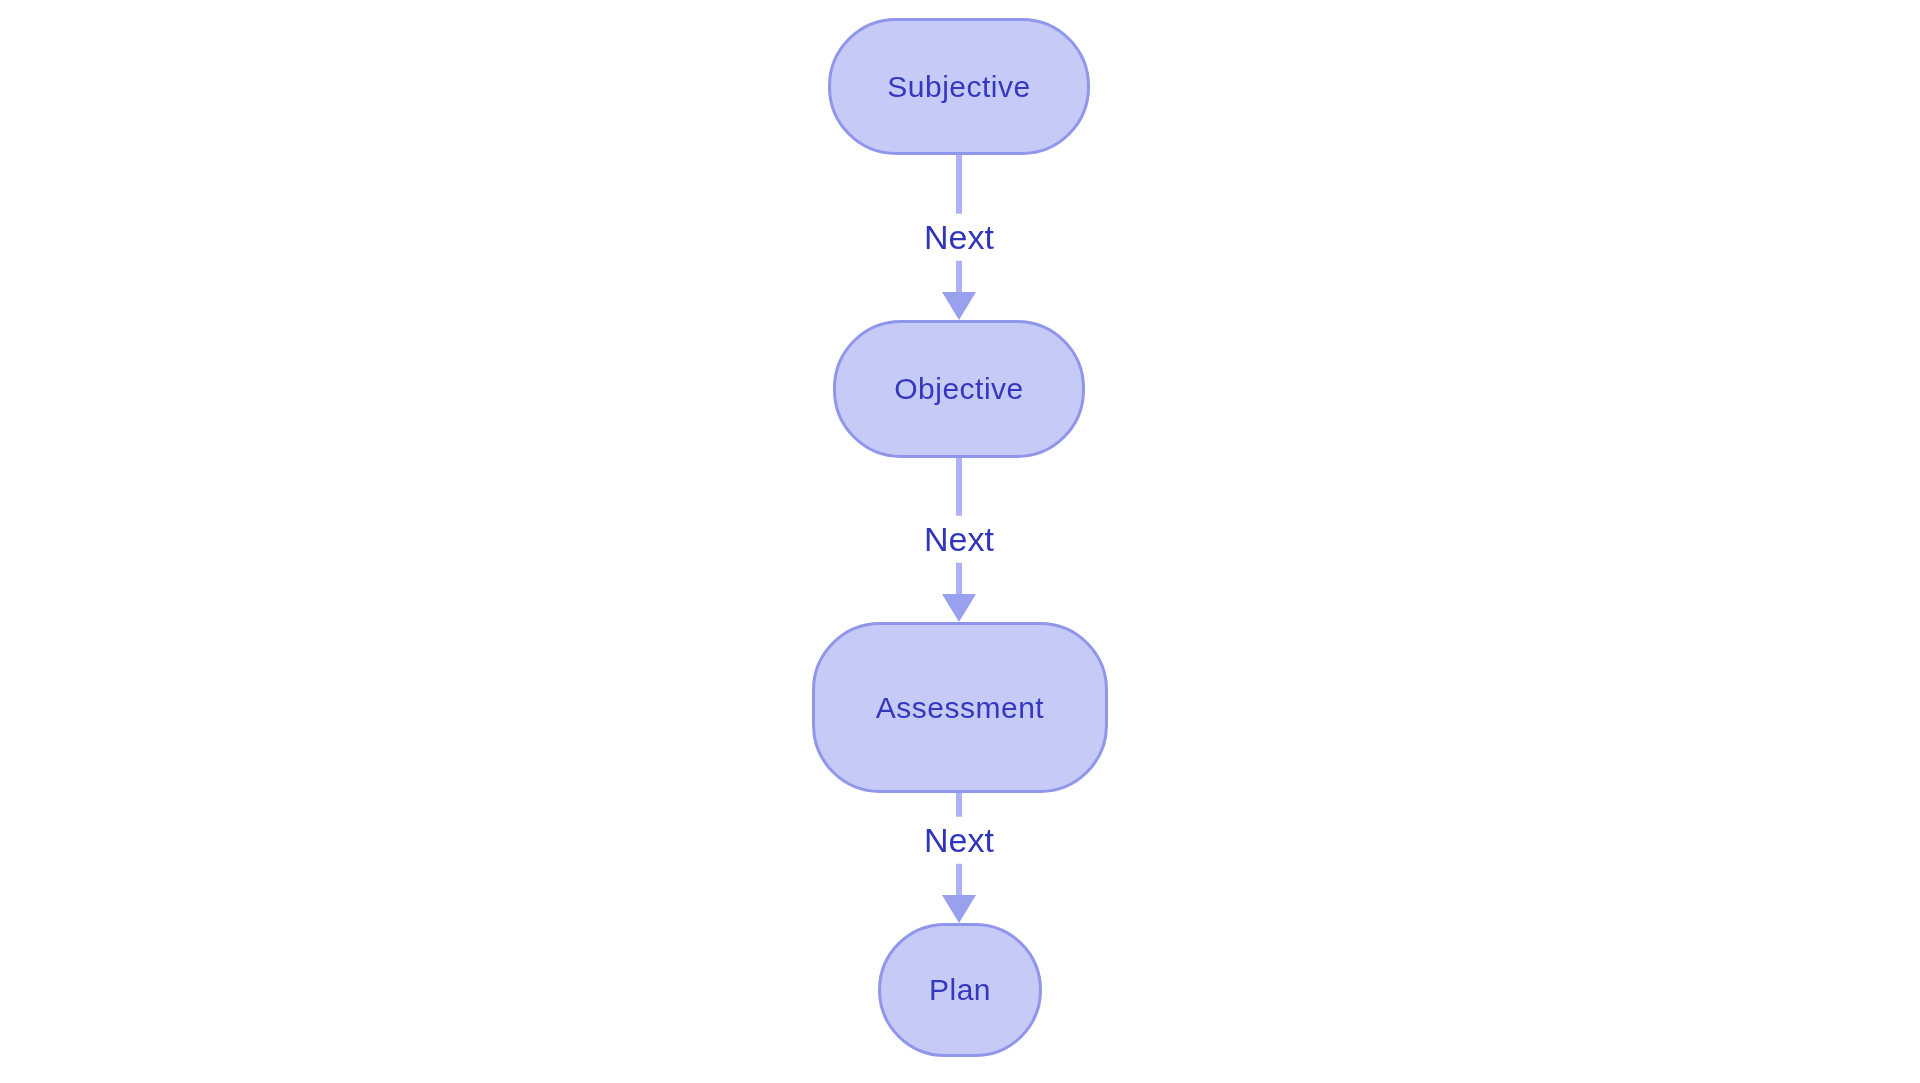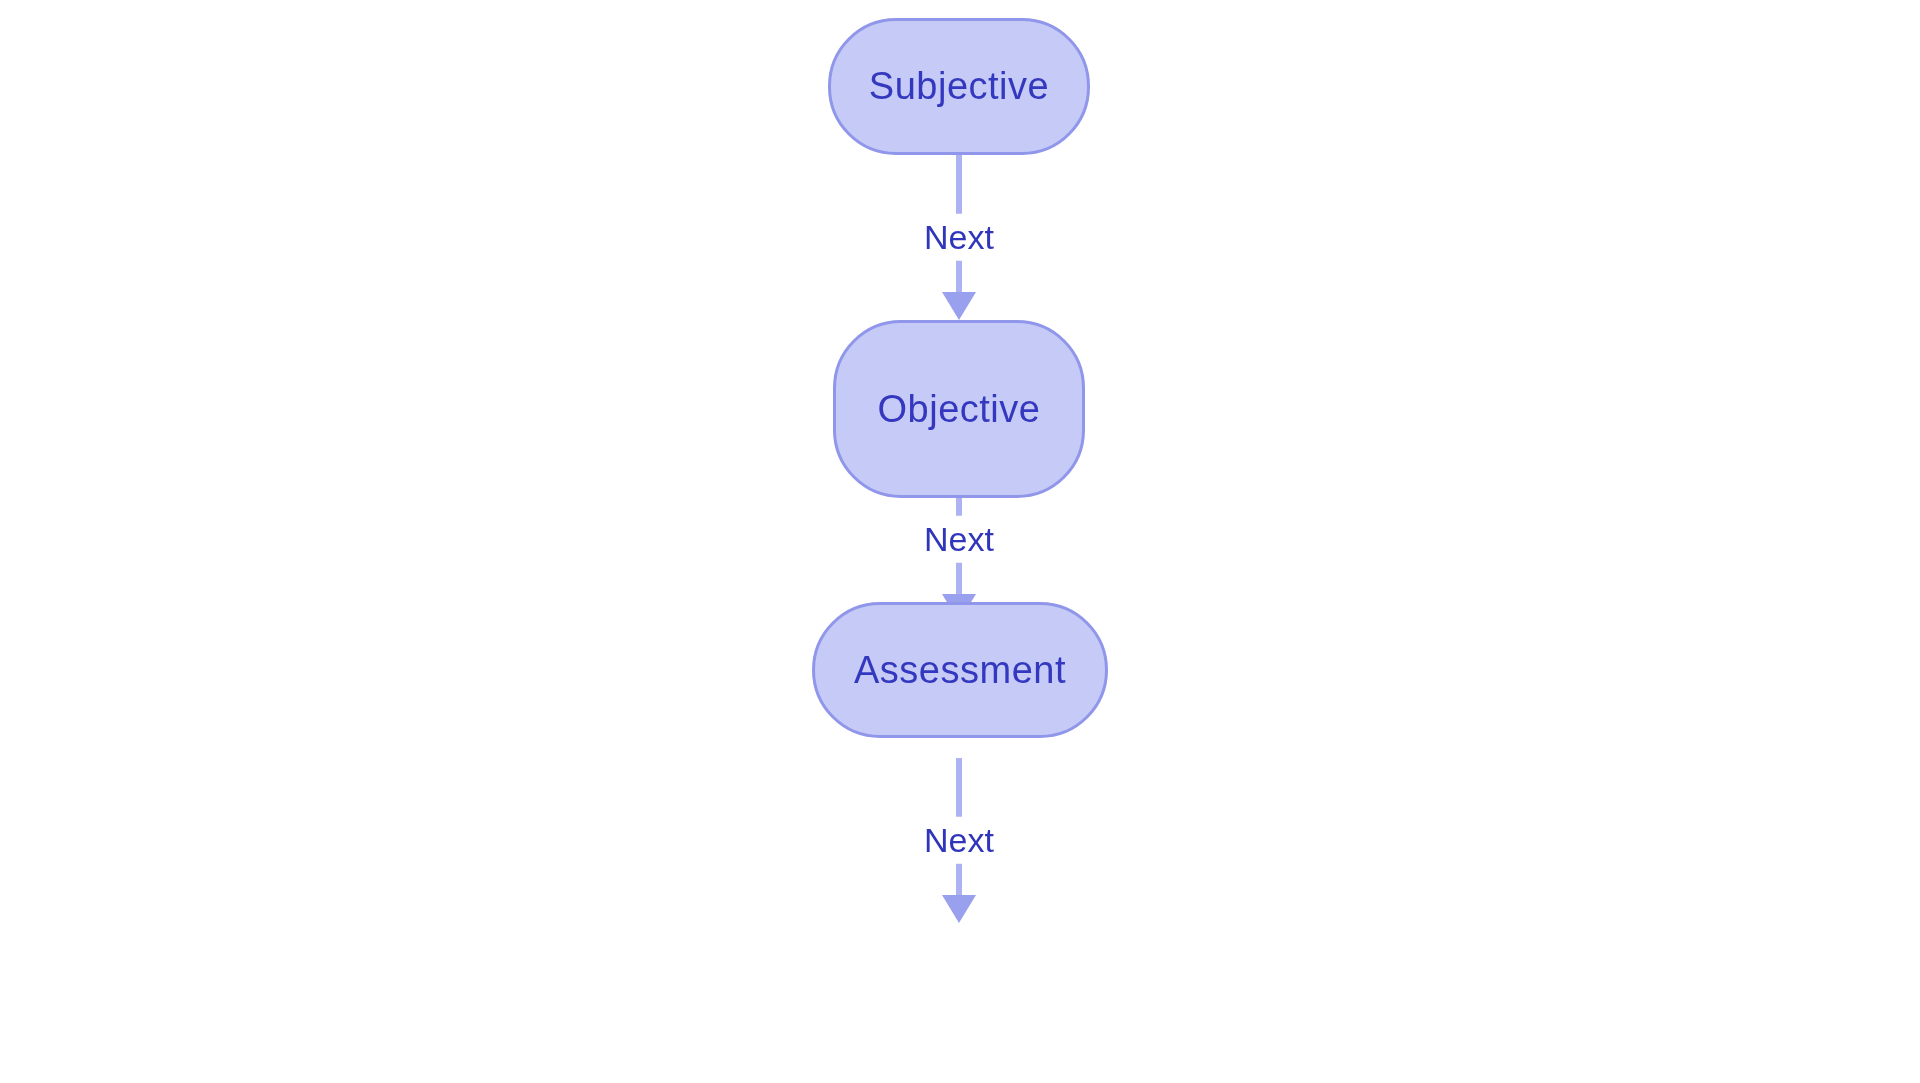--- a/index.html
+++ b/index.html
@@ -30,21 +30,21 @@
     box-sizing:border-box;
     background:var(--node-fill);
     border:3px solid var(--node-border);
     border-radius:68px;
     display:flex;
     align-items:center;
     justify-content:center;
   }
   .node-label{
     color:var(--node-text);
-    font-size:38px;
+    font-size:30px;
     letter-spacing:0.5px;
     white-space:nowrap;
   }
   .edge-line{
     position:absolute;
     left:956px;
     width:6px;
     background:var(--edge-line);
   }
   .arrowhead{
@@ -88,22 +88,25 @@
   <div>
     <div class="edge-line" style="top:758px;height:139px"></div>
     <div class="arrowhead" style="top:895px"></div>
     <div class="edge-label" style="top:840px">Next</div>
   </div>
 
   <div class="node" style="left:828px;top:18px;width:262px;height:137px">
     <span class="node-label">Subjective</span>
   </div>
 
-  <div class="node" style="left:833px;top:320px;width:252px;height:178px">
+  <div class="node" style="left:833px;top:320px;width:252px;height:138px">
     <span class="node-label">Objective</span>
   </div>
 
-  <div class="node" style="left:812px;top:602px;width:296px;height:136px">
+  <div class="node" style="left:812px;top:622px;width:296px;height:171px">
     <span class="node-label">Assessment</span>
   </div>
 
+  <div class="node" style="left:878px;top:923px;width:164px;height:134px;border-radius:67px">
+    <span class="node-label">Plan</span>
+  </div>
 
 </div>
 
 </body></html>

